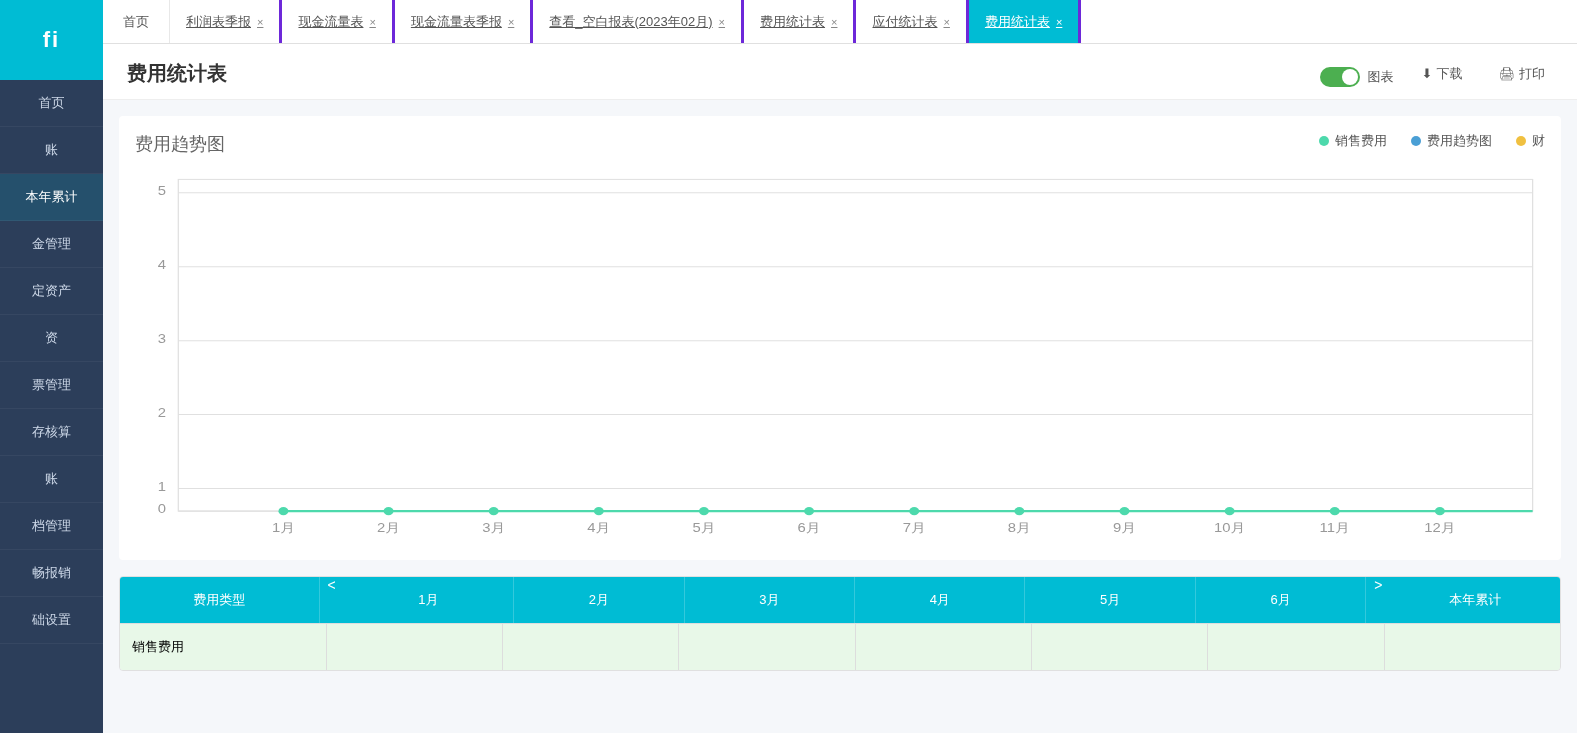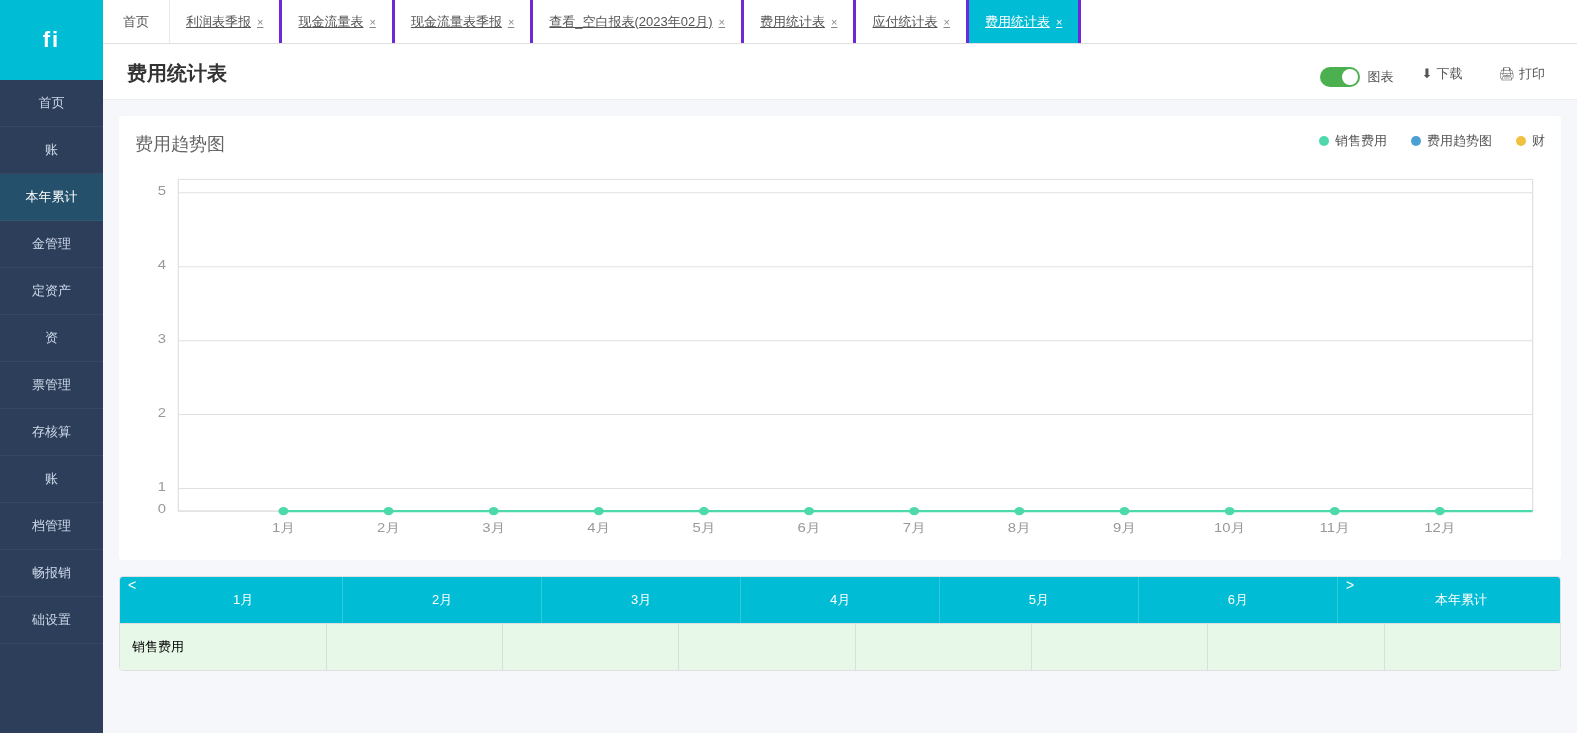--- a/index.html
+++ b/index.html
@@ -381,20 +381,21 @@
           <text x="800" y="358" font-size="12" fill="#999" text-anchor="middle">9月</text>
           <text x="885" y="358" font-size="12" fill="#999" text-anchor="middle">10月</text>
           <text x="970" y="358" font-size="12" fill="#999" text-anchor="middle">11月</text>
           <text x="1055" y="358" font-size="12" fill="#999" text-anchor="middle">12月</text>
         </svg>
       </div>
     </div>
 
     <div class="table-section">
       <div class="table-header">
+        <div class="table-header-cell type-col">费用类型</div>
         <div class="nav-arrow">&lt;</div>
         <div class="table-header-cell">1月</div>
         <div class="table-header-cell">2月</div>
         <div class="table-header-cell">3月</div>
         <div class="table-header-cell">4月</div>
         <div class="table-header-cell">5月</div>
         <div class="table-header-cell">6月</div>
         <div class="nav-arrow">&gt;</div>
         <div class="table-header-cell">本年累计</div>
       </div>

